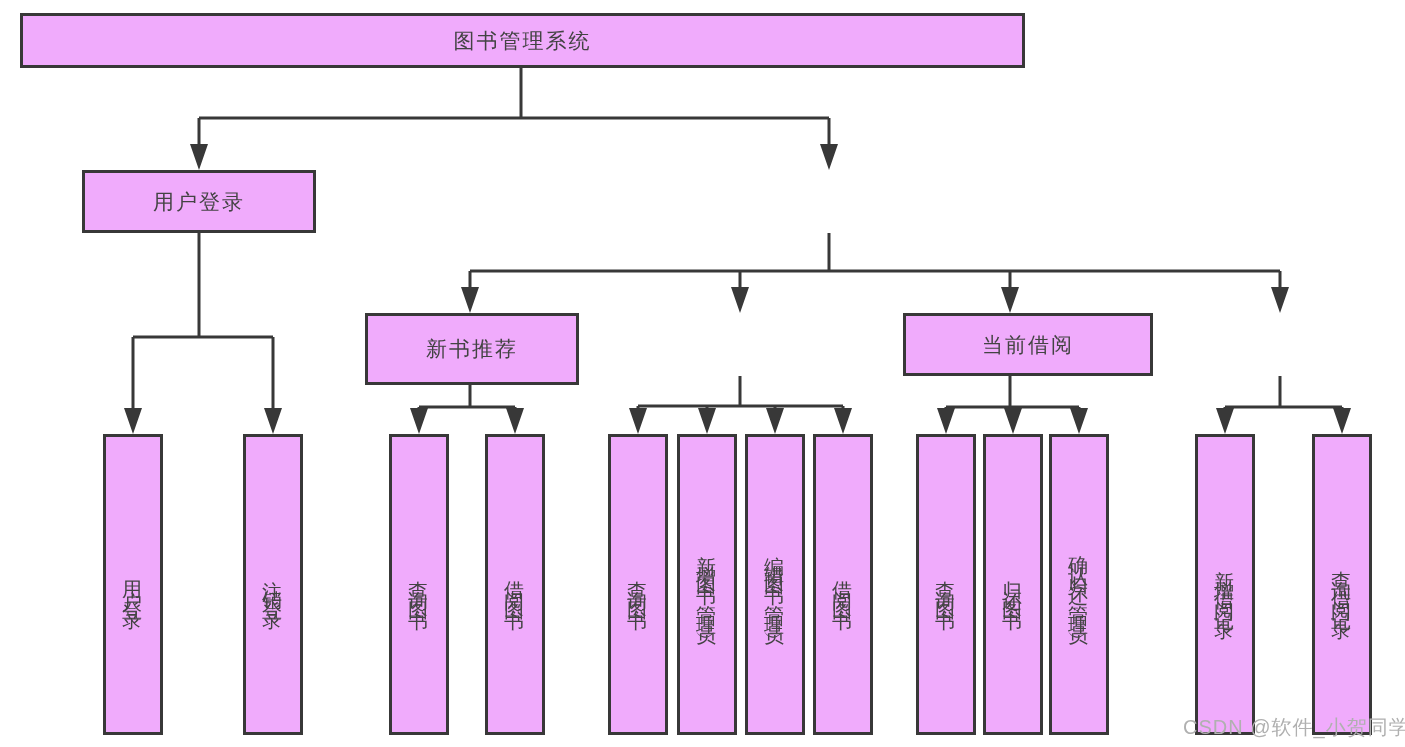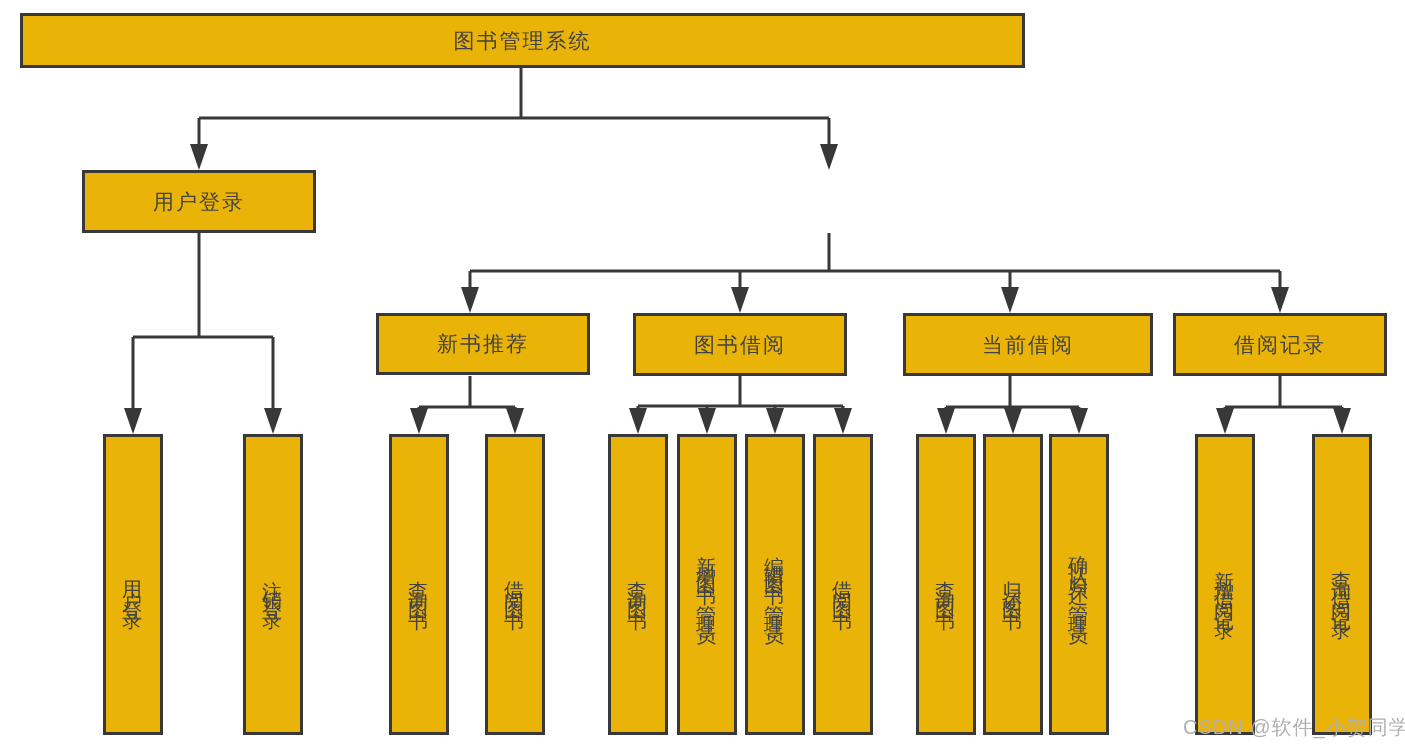--- a/index.html
+++ b/index.html
@@ -7,21 +7,21 @@
     position:relative;
     width:1405px;height:747px;
     background:#ffffff;
     font-family:"Liberation Sans",sans-serif;
     overflow:hidden;
   }
   svg.connectors{position:absolute;left:0;top:0;z-index:1;}
   .box{
     position:absolute;z-index:2;
     box-sizing:border-box;
-    background:#eab308;
+    background:#f0abfc;
     border:3px solid #383838;
     display:flex;align-items:center;justify-content:center;
     color:#434343;
     font-size:21px;
     letter-spacing:2px;
     text-align:center;
     white-space:nowrap;
   }
   .leaf{
     writing-mode:vertical-rl;
@@ -69,24 +69,22 @@
              M1004 408 L1022 408 L1013 434 Z
              M1070 408 L1088 408 L1079 434 Z
              M1216 408 L1234 408 L1225 434 Z
              M1333 408 L1351 408 L1342 434 Z"></path>
   </svg>
 
   <div class="box" style="left:20px;top:13px;width:1005px;height:55px">图书管理系统</div>
 
   <div class="box" style="left:82px;top:170px;width:234px;height:63px">用户登录</div>
 
-  <div class="box" style="left:376px;top:313px;width:214px;height:62px">新书推荐</div>
-  <div class="box" style="left:633px;top:313px;width:214px;height:63px">图书借阅</div>
+  <div class="box" style="left:365px;top:313px;width:214px;height:72px">新书推荐</div>
   <div class="box" style="left:903px;top:313px;width:250px;height:63px">当前借阅</div>
-  <div class="box" style="left:1173px;top:313px;width:214px;height:63px">借阅记录</div>
 
   <div class="box leaf" style="left:103px;top:434px;width:60px;height:301px">用户登录</div>
   <div class="box leaf" style="left:243px;top:434px;width:60px;height:301px">注销登录</div>
 
   <div class="box leaf" style="left:389px;top:434px;width:60px;height:301px">查询图书</div>
   <div class="box leaf" style="left:485px;top:434px;width:60px;height:301px">借阅图书</div>
 
   <div class="box leaf" style="left:608px;top:434px;width:60px;height:301px">查询图书</div>
   <div class="box leaf" style="left:677px;top:434px;width:60px;height:301px">新增图书（管理员）</div>
   <div class="box leaf" style="left:745px;top:434px;width:60px;height:301px">编辑图书（管理员）</div>

